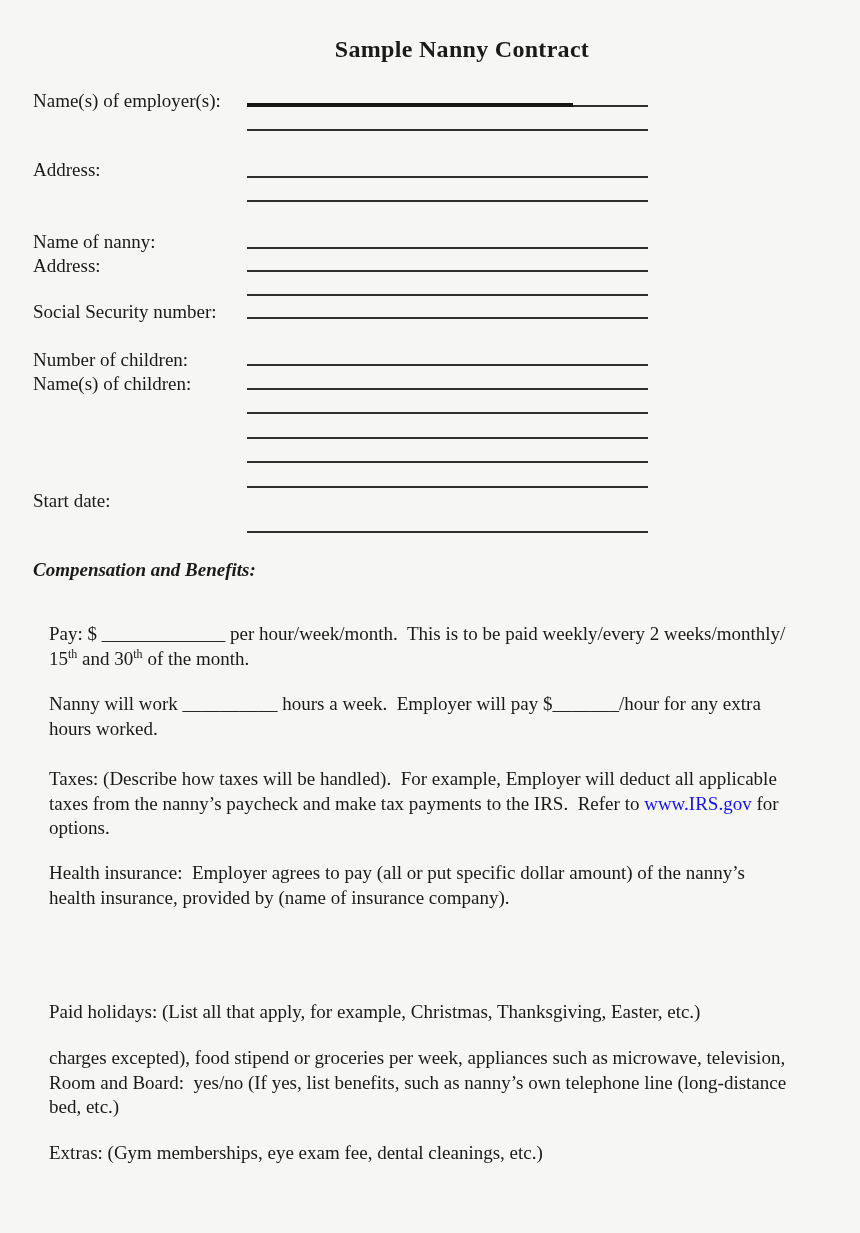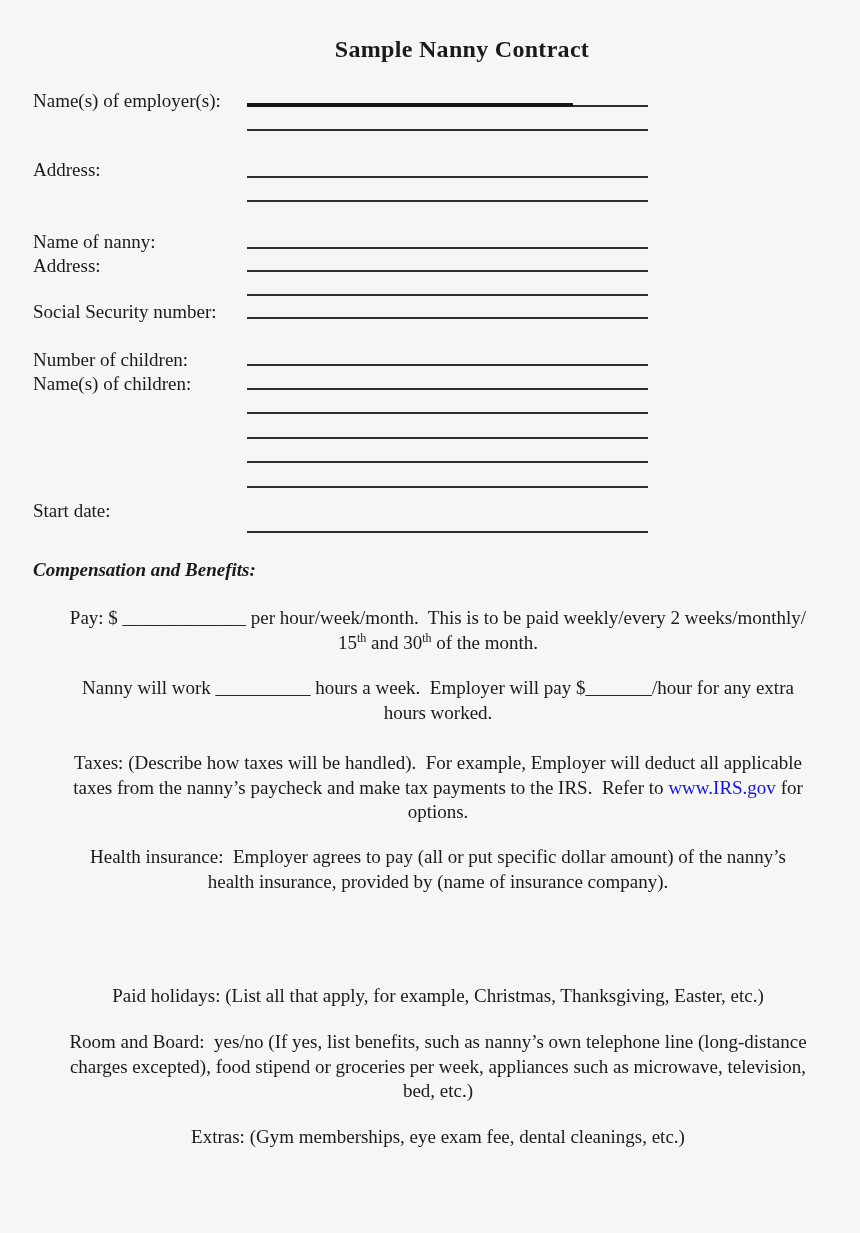--- a/index.html
+++ b/index.html
@@ -51,24 +51,23 @@
     font-size: 19px;
     font-weight: bold;
     line-height: 24px;
     white-space: pre;
     font-style: italic;
   }
   .para {
     position: absolute;
     left: 33px;
     width: 810px;
-    margin: 0;
+    margin: 16px;
     font-size: 19px;
     line-height: 24.5px;
-    text-align: center;
   }
   .pline {
     display: block;
     white-space: pre;
   }
   sup {
     font-size: 12px;
     line-height: 0;
     vertical-align: super;
   }
@@ -84,21 +83,21 @@
 
   <div class="title">Sample Nanny Contract</div>
 
   <div class="lbl" style="top:89px">Name(s) of employer(s):</div>
   <div class="lbl" style="top:158px">Address:</div>
   <div class="lbl" style="top:230px">Name of nanny:</div>
   <div class="lbl" style="top:254px">Address:</div>
   <div class="lbl" style="top:300px">Social Security number:</div>
   <div class="lbl" style="top:348px">Number of children:</div>
   <div class="lbl" style="top:372px">Name(s) of children:</div>
-  <div class="lbl" style="top:499px">Start date:</div>
+  <div class="lbl" style="top:489px">Start date:</div>
 
   <div class="fline heavy" style="top:103px; width:326px"></div>
   <div class="fline" style="top:105px; left:573px; width:75px"></div>
   <div class="fline" style="top:129px"></div>
 
   <div class="fline" style="top:176px"></div>
   <div class="fline" style="top:200px"></div>
 
   <div class="fline" style="top:247px"></div>
   <div class="fline" style="top:270px"></div>
@@ -136,22 +135,22 @@
     <span class="pline">Health insurance:  Employer agrees to pay (all or put specific dollar amount) of the nanny’s</span>
     <span class="pline">health insurance, provided by (name of insurance company).</span>
   </p>
 
 
   <p class="para" style="top:984px">
     <span class="pline">Paid holidays: (List all that apply, for example, Christmas, Thanksgiving, Easter, etc.)</span>
   </p>
 
   <p class="para" style="top:1030px">
+    <span class="pline">charges excepted), food stipend or groceries per week, appliances such as microwave, television,</span>
     <span class="pline">Room and Board:  yes/no (If yes, list benefits, such as nanny’s own telephone line (long-distance</span>
-    <span class="pline">charges excepted), food stipend or groceries per week, appliances such as microwave, television,</span>
     <span class="pline">bed, etc.)</span>
   </p>
 
   <p class="para" style="top:1125px">
     <span class="pline">Extras: (Gym memberships, eye exam fee, dental cleanings, etc.)</span>
   </p>
 
 </div>
 
 </body></html>

